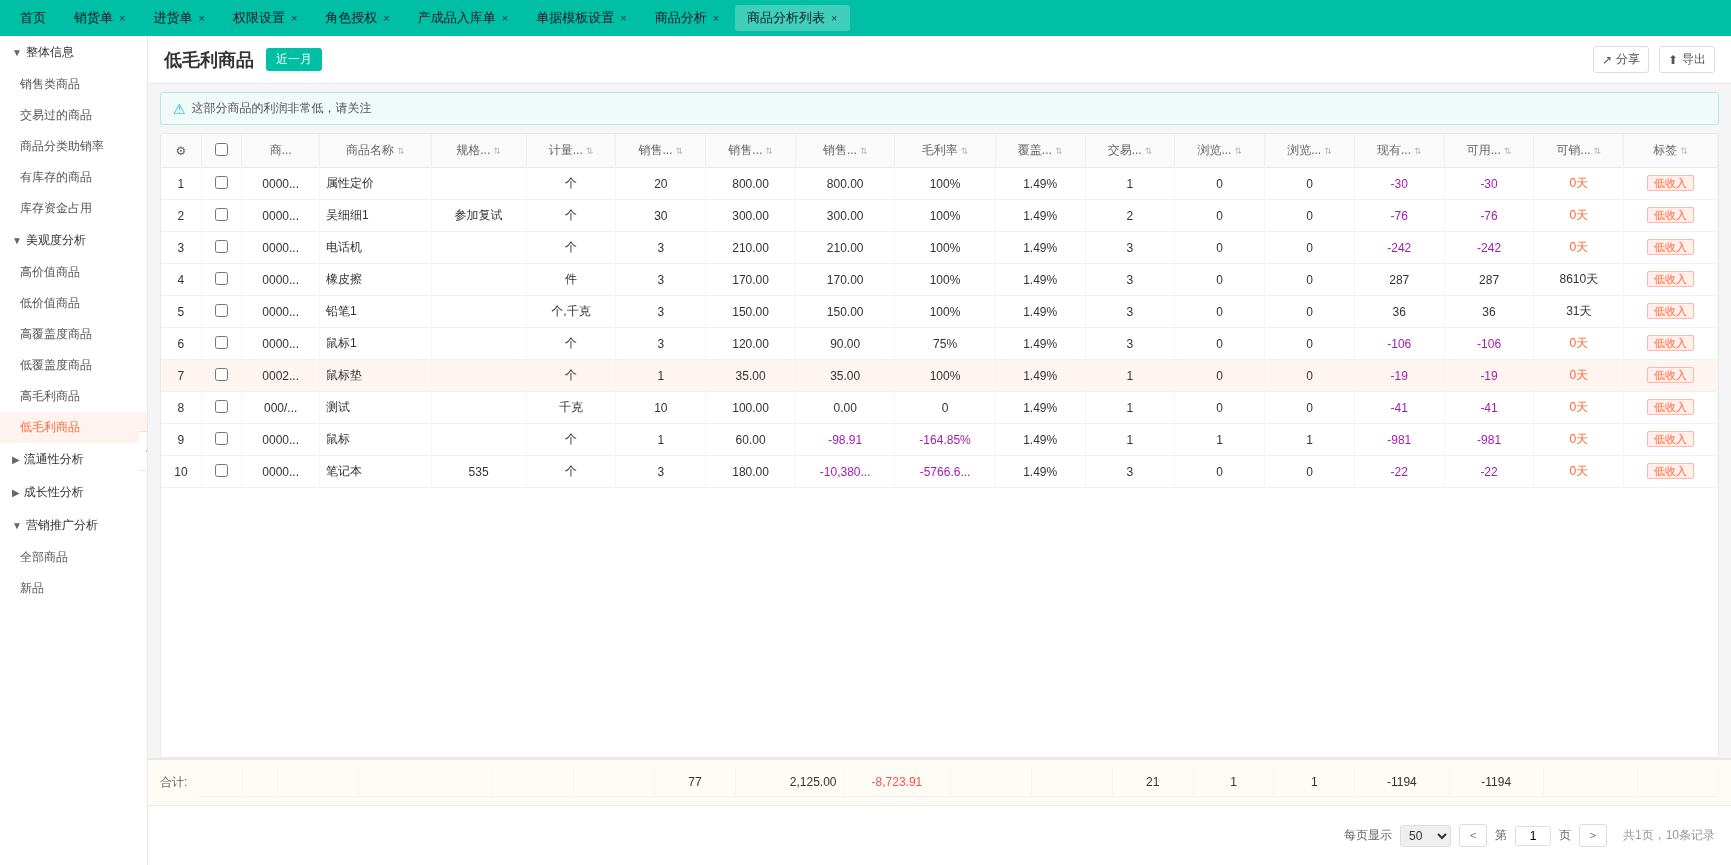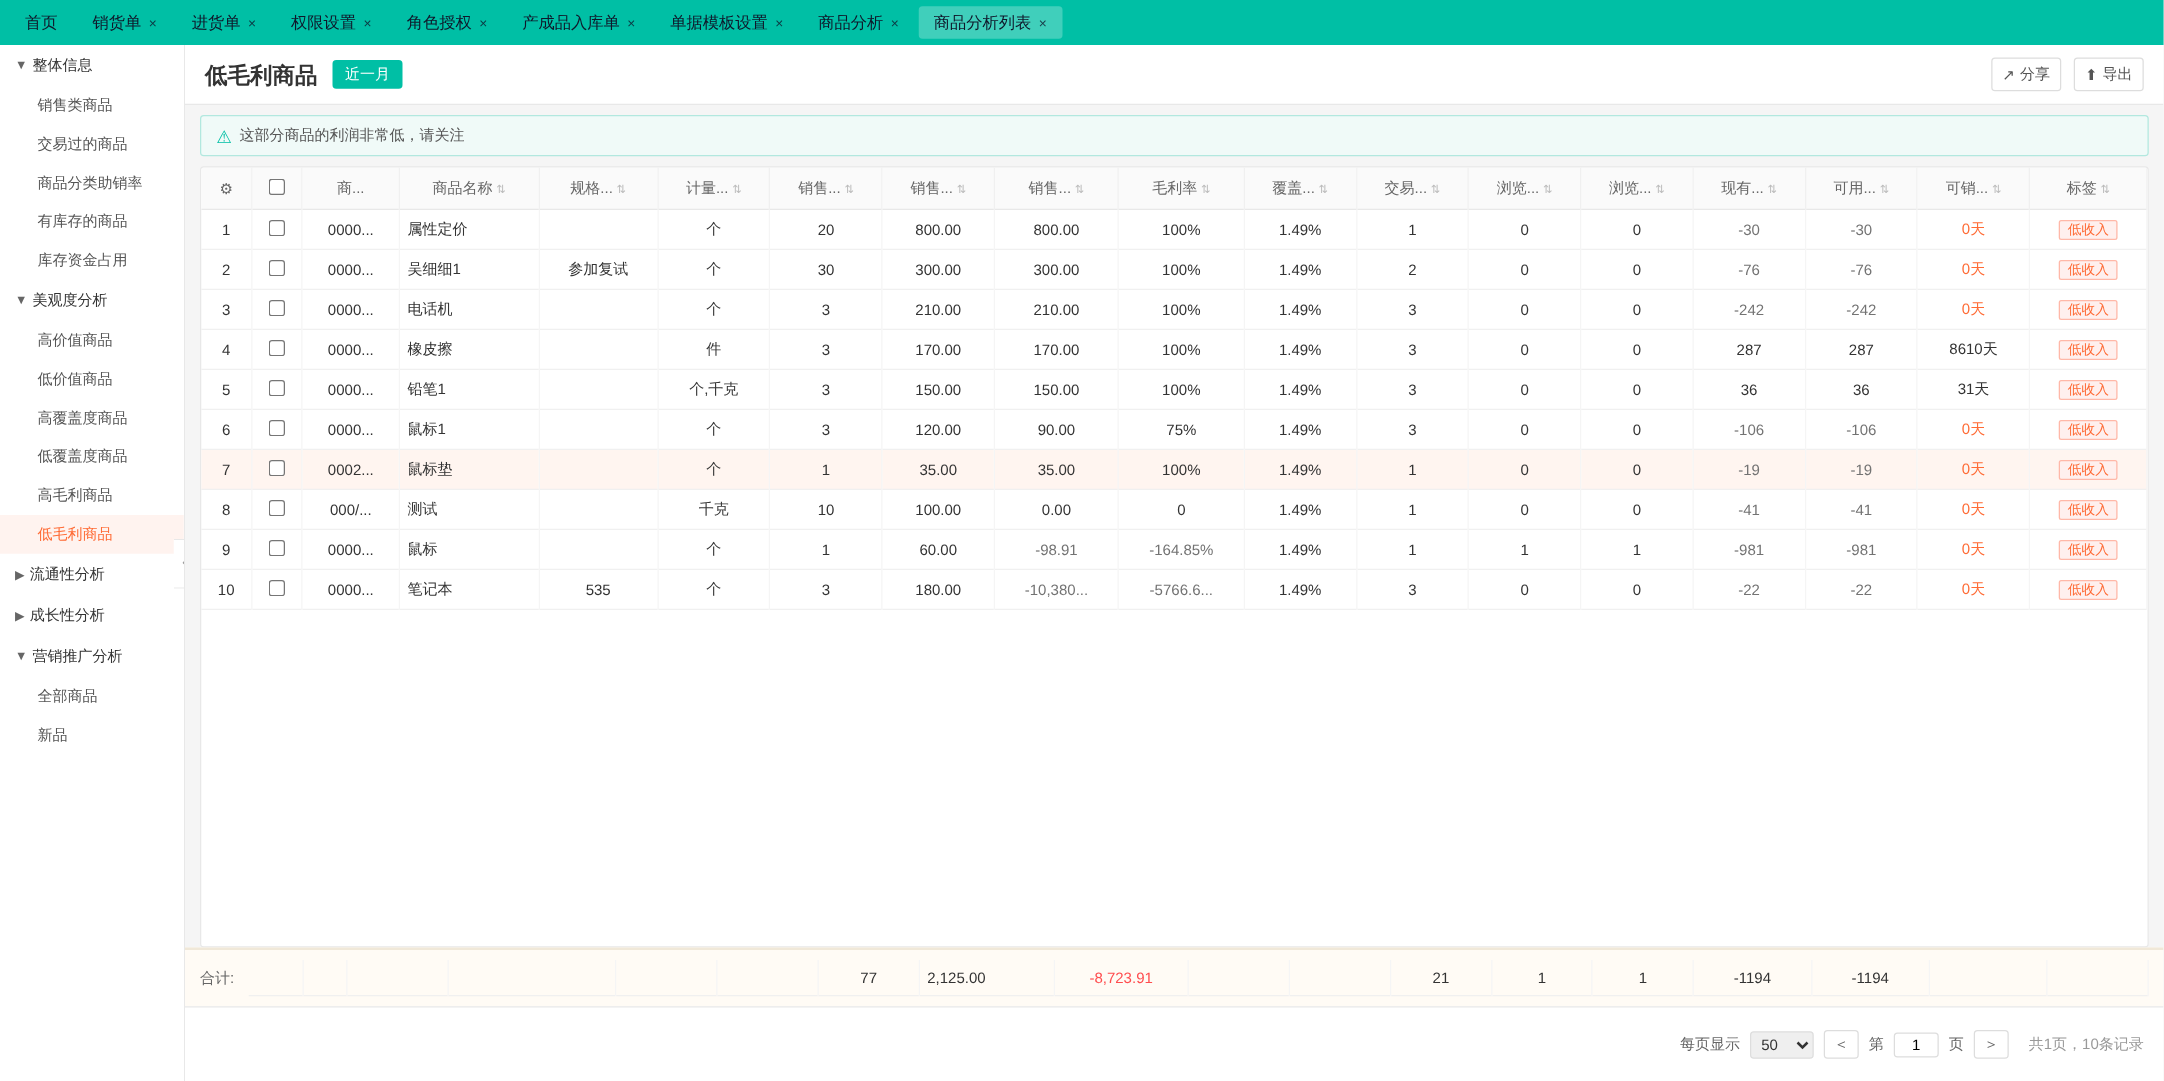--- a/index.html
+++ b/index.html
@@ -44,21 +44,21 @@
       display: flex;
       align-items: center;
       padding: 8px 12px;
       color: #333;
       font-size: 13px;
       cursor: pointer;
       font-weight: 500;
     }
     .sidebar-section-header .arrow { margin-right: 4px; font-size: 10px; color: #666; }
     .sidebar-item {
-      padding: 7px 16px 7px 30px;
+      padding: 7px 16px 7px 20px;
       color: #555;
       cursor: pointer;
       font-size: 12px;
       white-space: nowrap;
     }
     .sidebar-item.active { background: #fff3ef; color: #ff6b35; }
     .collapse-btn {
       position: absolute;
       right: -12px;
       top: 50%;
@@ -200,21 +200,21 @@
     }
     tbody td.name-col { text-align: left; }
     .tag-badge {
       background: #fff0ee;
       color: #ff6b35;
       border: 1px solid #ffb8a8;
       padding: 1px 6px;
       border-radius: 2px;
       font-size: 11px;
     }
-    .red-text { color: #737373; }
+    .red-text { color: #a21caf; }
     .orange-text { color: #ff6b35; }
 
     
     .table-footer {
       background: #fffbf5;
       border-top: 2px solid #f0e8d8;
       padding: 8px 12px;
       display: flex;
       align-items: center;
     }
@@ -570,21 +570,21 @@
   <table style="flex:1;border-collapse:collapse;font-size:12px;">
     <tbody>
             <tr>
       <td style="width:32px;"></td>
       <td style="width:26px;"></td>
       <td style="width:60px;"></td>
       <td style="width:100px;"></td>
       <td style="width:60px;"></td>
       <td style="width:60px;"></td>
       <td style="width:60px;text-align:center;">77</td>
-      <td style="width:80px;text-align:left;">2,125.00</td>
+      <td style="width:80px;text-align:right;">2,125.00</td>
       <td style="width:80px;text-align:center;color:#ff4d4f;">-8,723.91</td>
       <td style="width:60px;"></td>
       <td style="width:60px;"></td>
       <td style="width:60px;text-align:center;">21</td>
       <td style="width:60px;text-align:center;">1</td>
       <td style="width:60px;text-align:center;">1</td>
       <td style="width:70px;text-align:center;">-1194</td>
       <td style="width:70px;text-align:center;">-1194</td>
       <td style="width:70px;"></td>
       <td style="width:60px;"></td>

